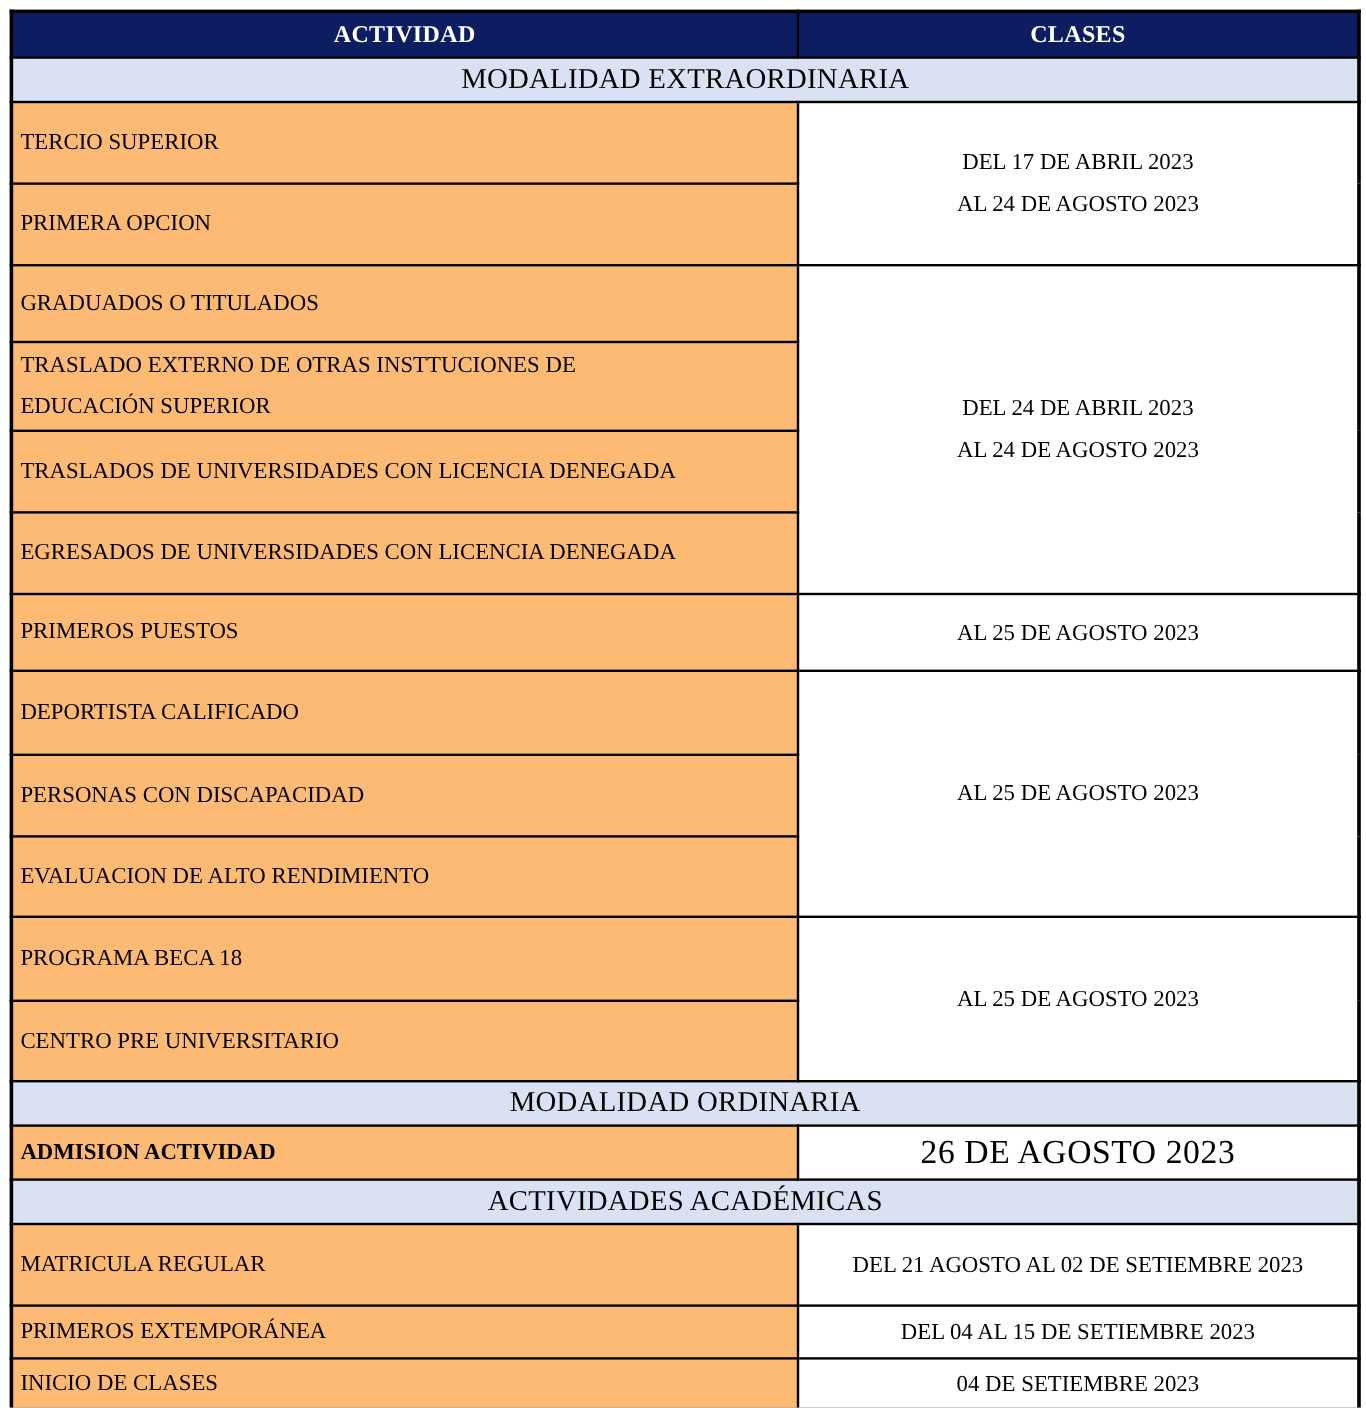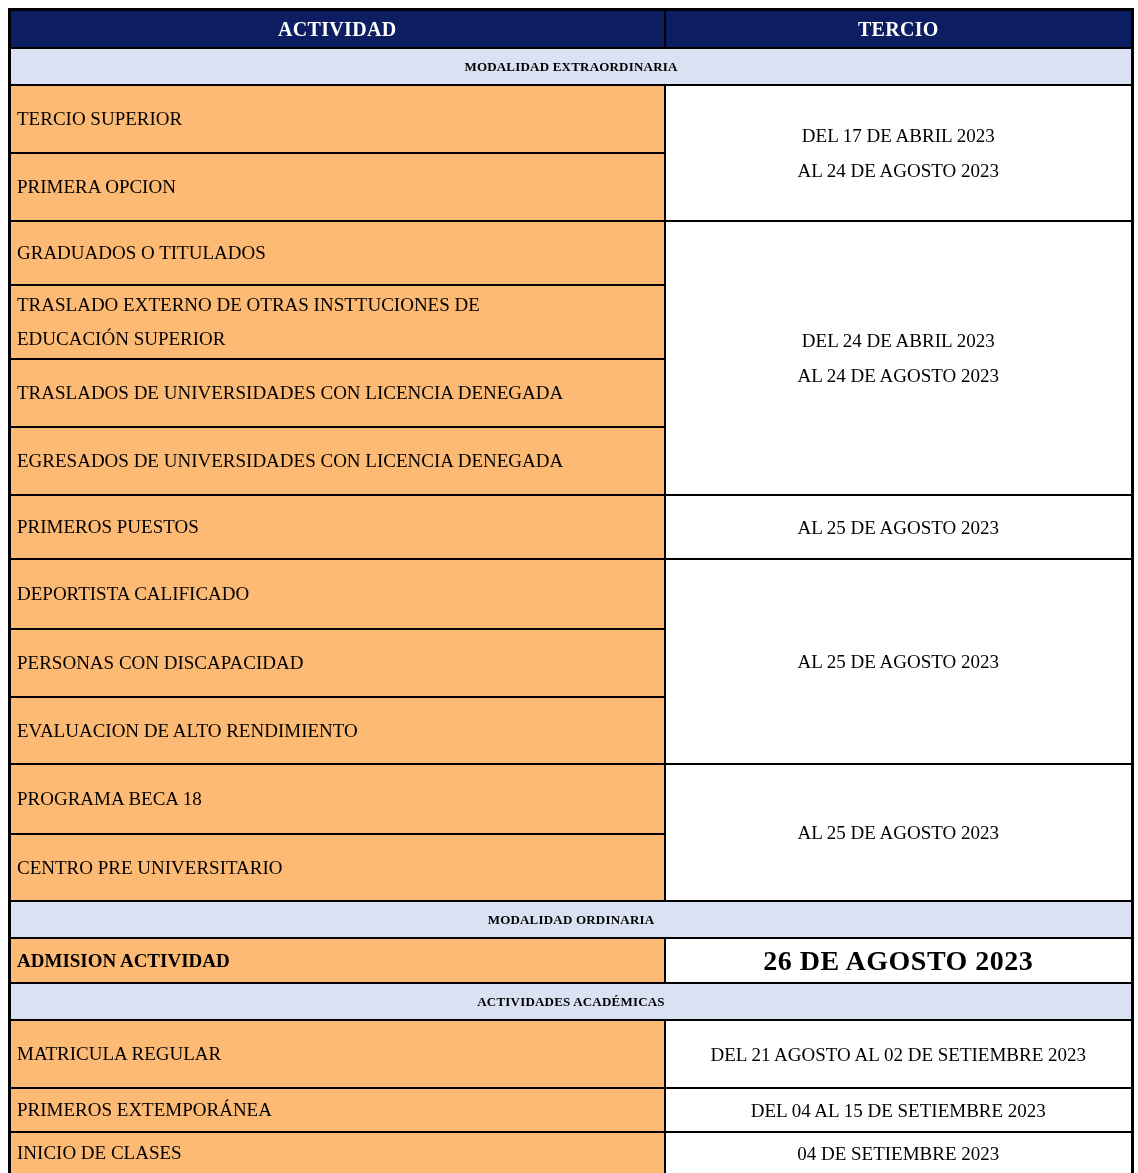--- a/index.html
+++ b/index.html
@@ -32,22 +32,22 @@
     background: #0c1e61;
     color: #ffffff;
     font-size: 20px;
     font-weight: bold;
     text-align: center;
     height: 34px;
     letter-spacing: 0.3px;
   }
   td.section {
     background: #d9e1f2;
-    font-size: 13px;
-    font-weight: bold;
+    font-size: 24px;
+    font-weight: normal;
     text-align: center;
     height: 33px;
     border-width: 3px;
     letter-spacing: 0.2px;
   }
   td.act {
     font-size: 19px;
     text-align: left;
     vertical-align: middle;
     padding: 2px 6px 2px 6px;
@@ -60,21 +60,21 @@
     text-align: center;
     vertical-align: middle;
     background: #ffffff;
     padding: 2px 17px;
   }
   td.date .dline { line-height: 1.85; }
   td.gb { border-bottom-width: 3px; }
   td.bold { font-weight: bold; }
   td.bigdate {
     font-size: 28px;
-    font-weight: bold;
+    font-weight: normal;
     letter-spacing: 0.5px;
   }
   
   .h62 { height: 62px; }
   .h58 { height: 58px; }
   .h68 { height: 68px; }
   .h64 { height: 64px; }
   .h61 { height: 61px; }
   .h39 { height: 39px; }
   .h38 { height: 38px; }
@@ -85,21 +85,21 @@
 
 <div class="page">
   <table class="sched">
     <colgroup>
       <col class="c-act">
       <col class="c-date">
     </colgroup>
     <thead>
       <tr>
         <th class="colhead">ACTIVIDAD</th>
-        <th class="colhead">TERCIO</th>
+        <th class="colhead">CLASES</th>
       </tr>
     </thead>
     <tbody>
 
       <tr>
         <td class="section" colspan="2">MODALIDAD EXTRAORDINARIA</td>
       </tr>
 
       <tr>
         <td class="act h62">TERCIO SUPERIOR</td>

